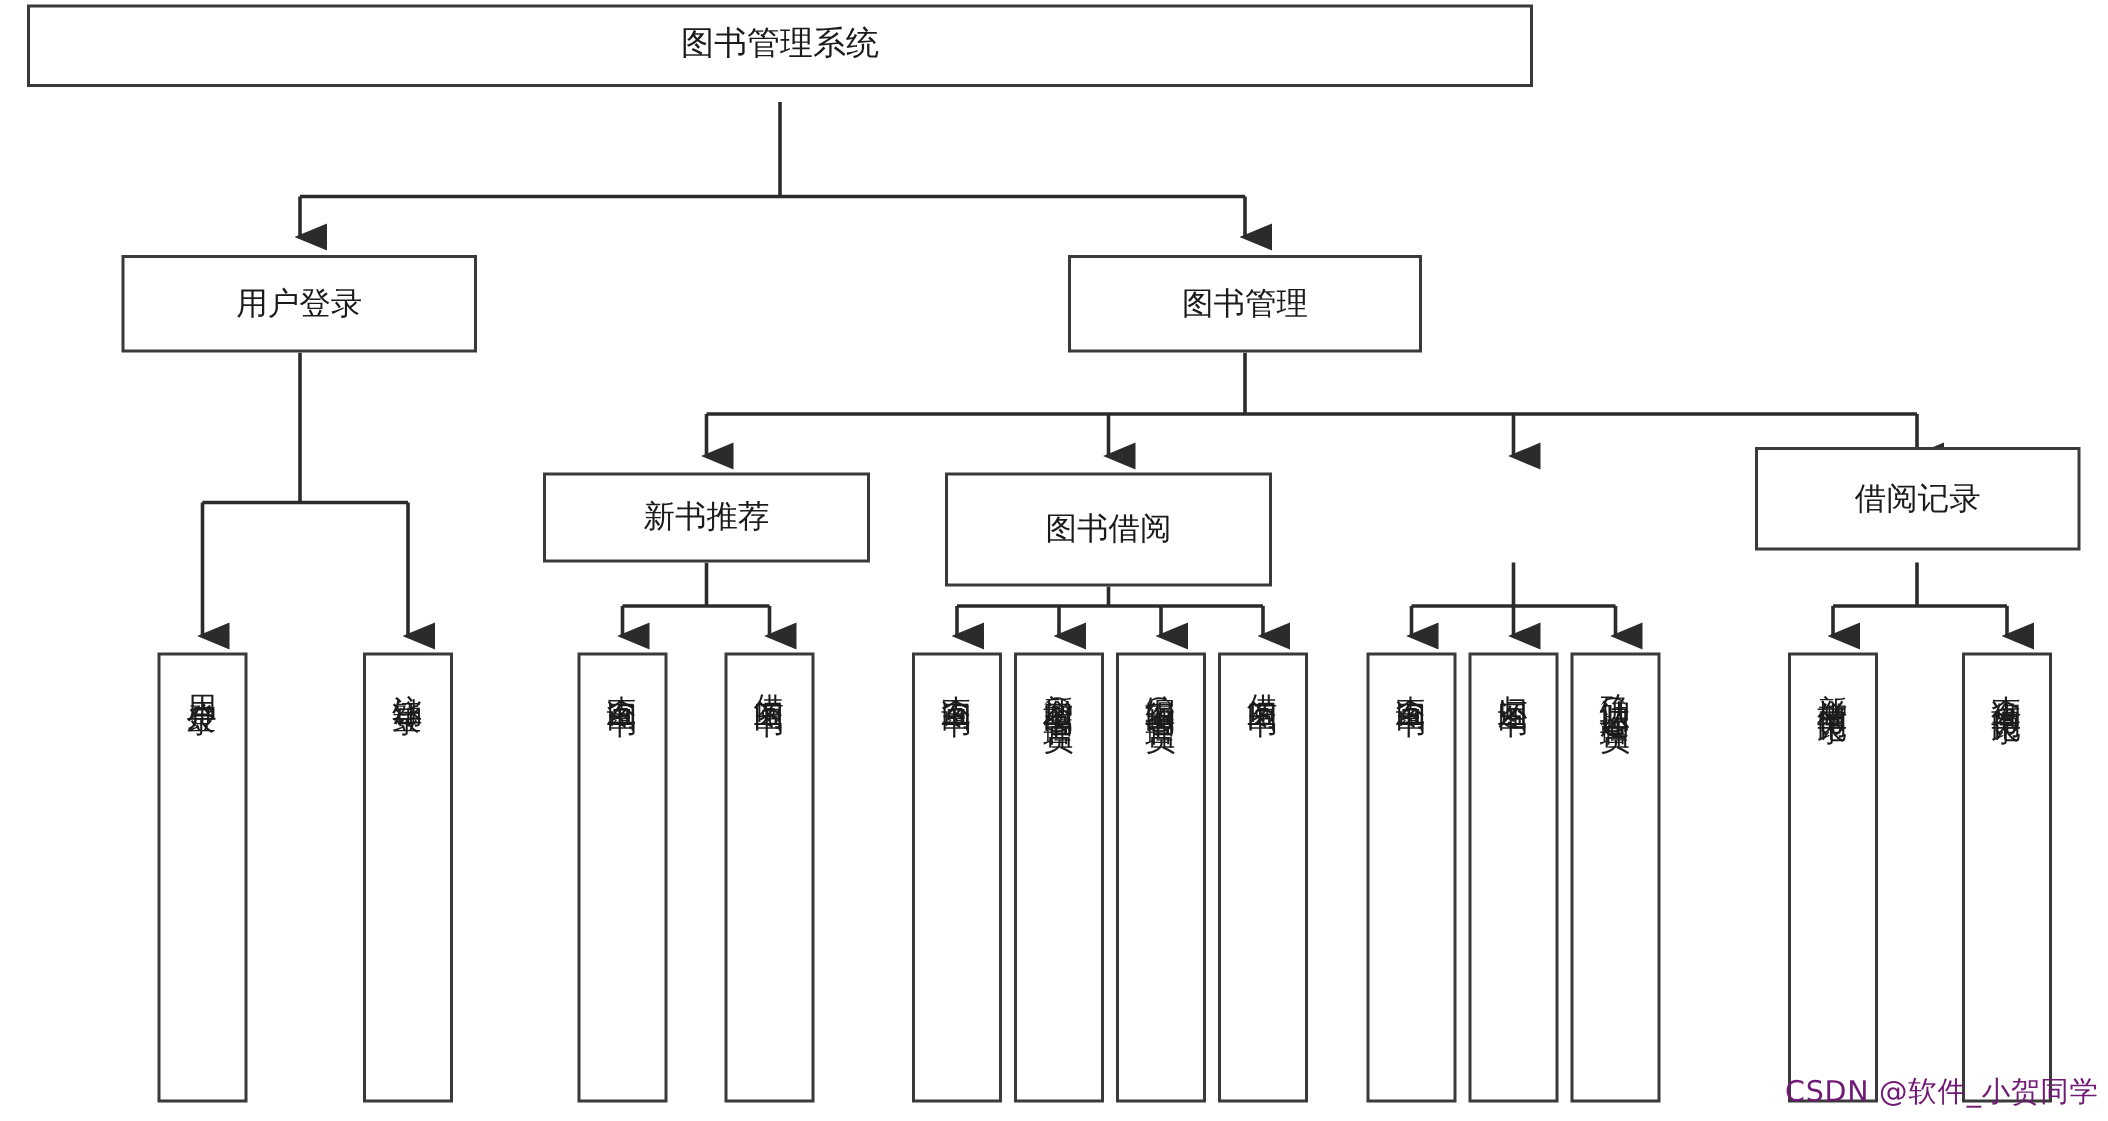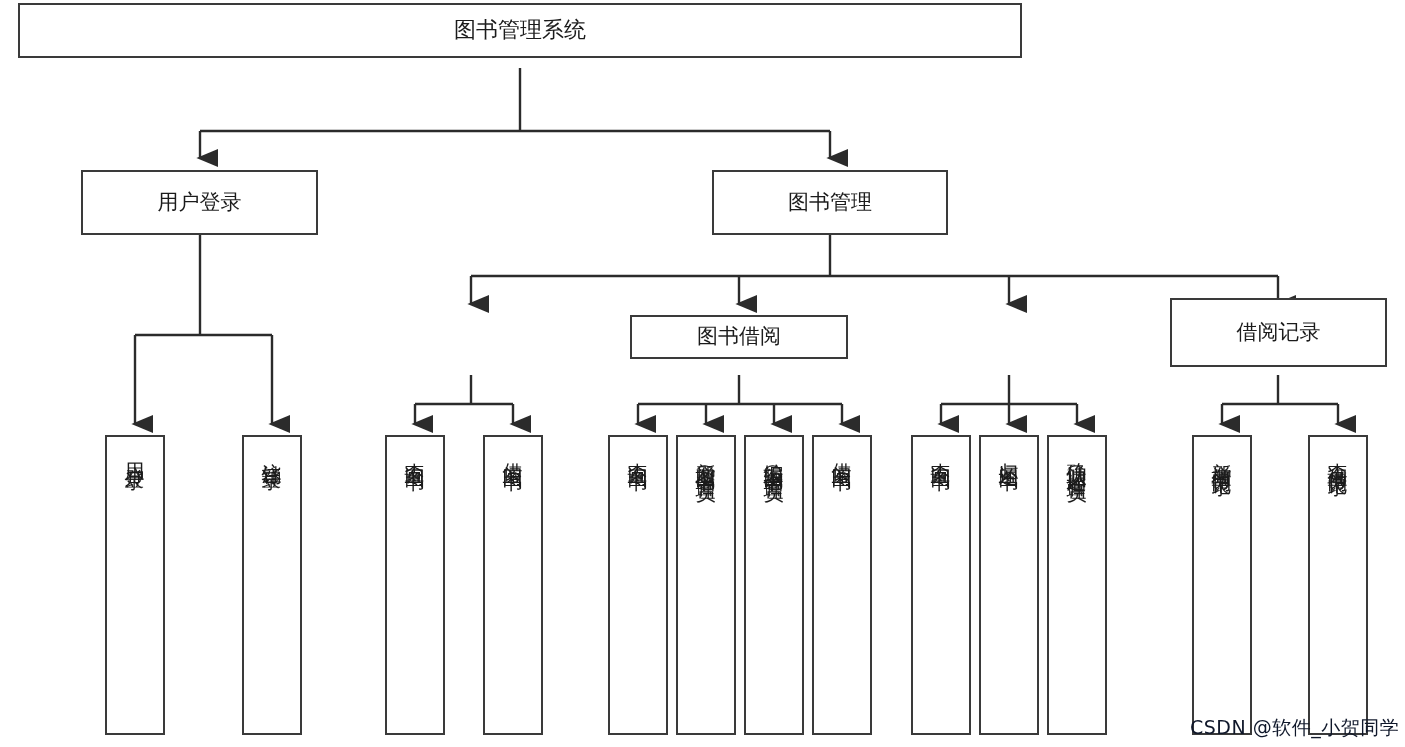--- a/index.html
+++ b/index.html
@@ -54,21 +54,21 @@
   .node.v .label {
     writing-mode: vertical-rl;
     text-orientation: upright;
     font-size: 20px;
     letter-spacing: 3px;
     line-height: 1;
     white-space: nowrap;
   }
   .watermark {
     position: absolute;
-    color: #0f172a;
+    color: #701a75;
     font-size: 19px;
     white-space: nowrap;
     letter-spacing: 0.5px;
     pointer-events: none;
   }
 </style>
 </head>
 <body>
 
 <div id="canvas">
@@ -128,22 +128,25 @@
   </div>
 
   <div class="node h" style="left:81px; top:170px; width:237px; height:65px;">
     <span class="label">用户登录</span>
   </div>
 
   <div class="node h" style="left:712px; top:170px; width:236px; height:65px;">
     <span class="label">图书管理</span>
   </div>
 
-
-  <div class="node h" style="left:630px; top:315px; width:218px; height:44px;">
+  <div class="node h" style="left:362px; top:315px; width:218px; height:60px;">
+    <span class="label">新书推荐</span>
+  </div>
+
+  <div class="node h" style="left:630px; top:315px; width:218px; height:76px;">
     <span class="label">图书借阅</span>
   </div>
 
 
   <div class="node h" style="left:1170px; top:298px; width:217px; height:69px;">
     <span class="label">借阅记录</span>
   </div>
 
   <div class="node v" style="left:105px; top:435px; width:60px; height:300px;">
     <span class="label">用户登录</span>

